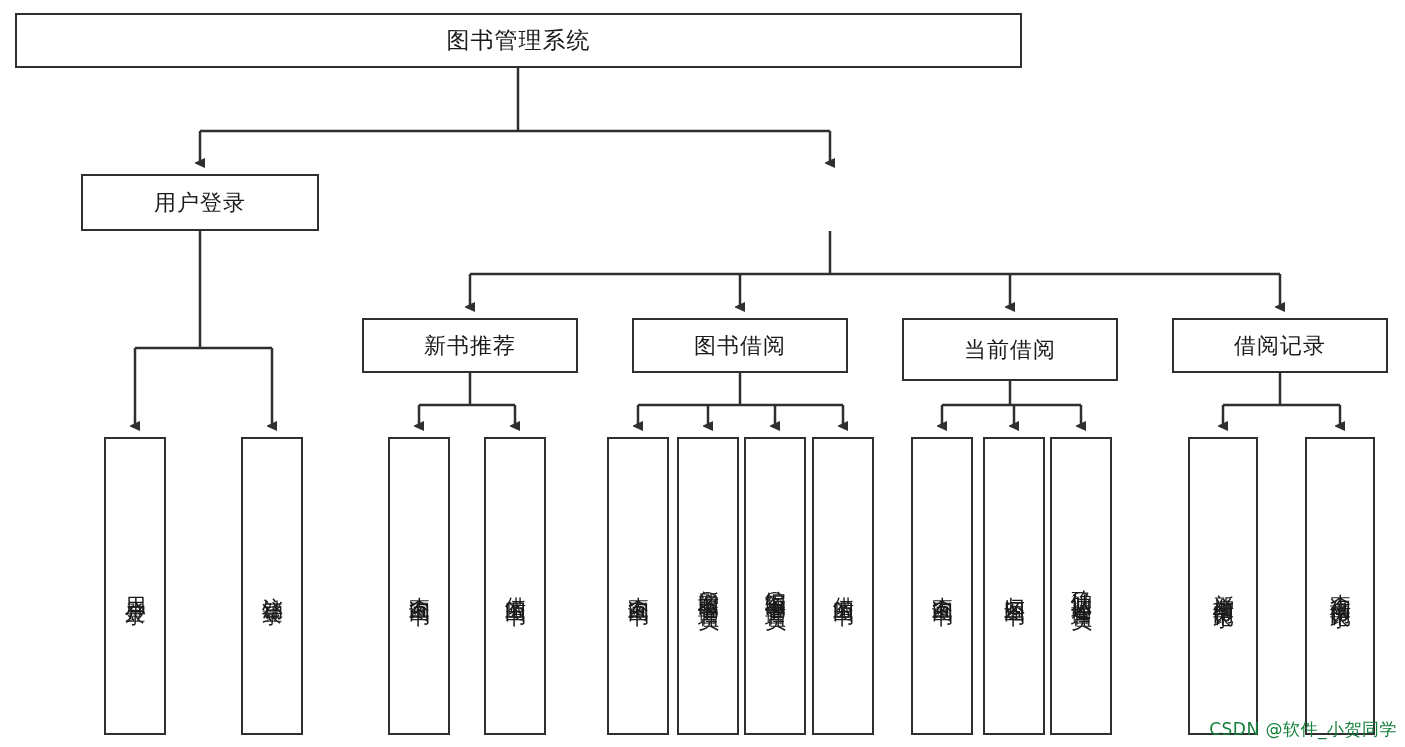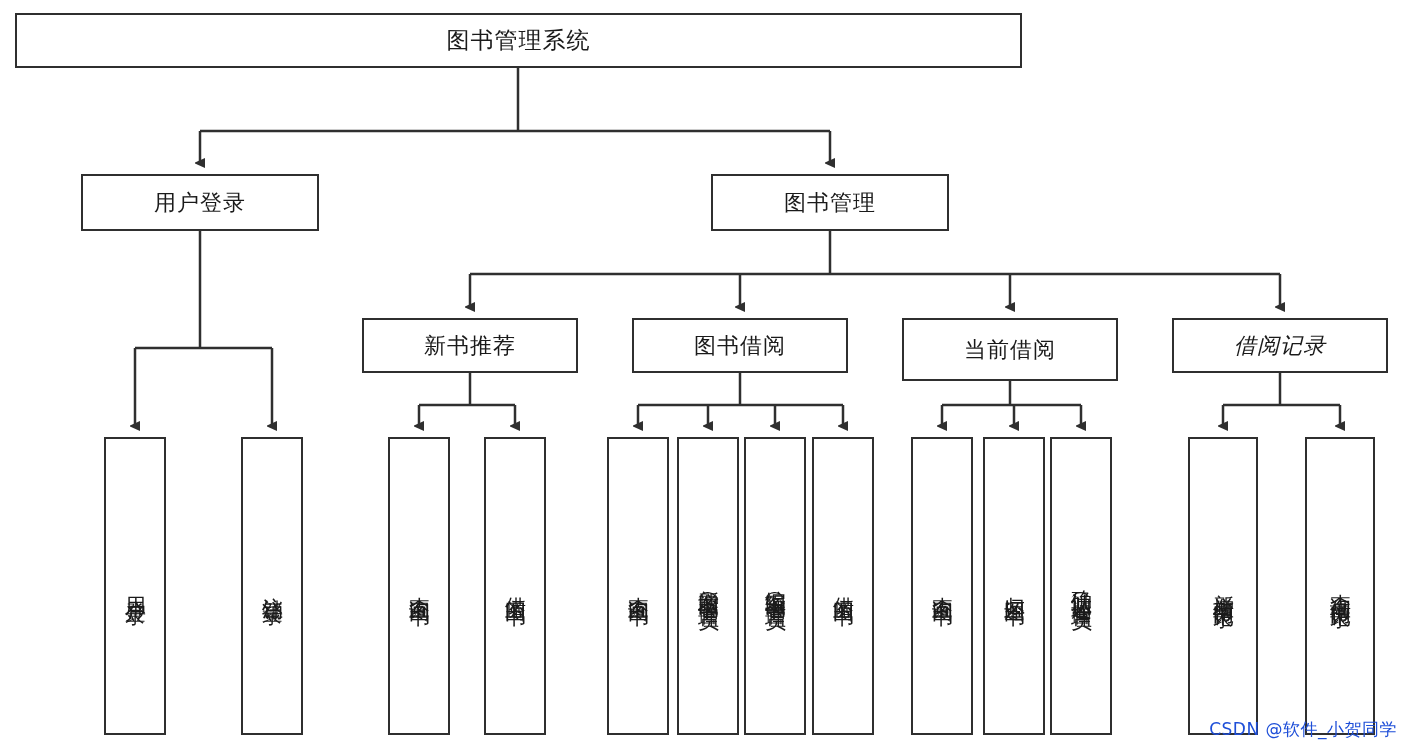--- a/index.html
+++ b/index.html
@@ -54,21 +54,21 @@
     white-space: nowrap;
   }
   .node.root {
     font-size: 23px;
   }
   #watermark {
     position: absolute;
     right: 8px;
     bottom: 6px;
     font-size: 17px;
-    color: #1d4ed8;
+    color: #15803d;
     z-index: 5;
     white-space: nowrap;
     letter-spacing: 0.5px;
   }
 </style>
 </head>
 <body>
 
 <div id="canvas">
 
@@ -115,34 +115,31 @@
       </g>
   </svg>
 
   <div class="node horiz root" id="node-root" style="left: 15px; top: 13px; width: 1007px; height: 55px;">
     <span class="txt">图书管理系统</span>
   </div>
 
   <div class="node horiz" id="node-l1-0" style="left: 81px; top: 174px; width: 238px; height: 57px;">
     <span class="txt">用户登录</span>
   </div>
-  <div class="node horiz" id="node-l1-1" style="left: 711px; top: 174px; width: 238px; height: 57px;">
-    <span class="txt">图书管理</span>
-  </div>
 
   <div class="node horiz" id="node-l2-1" style="left: 632px; top: 318px; width: 216px; height: 55px;">
     <span class="txt">图书借阅</span>
   </div>
   <div class="node horiz" id="node-l2-0" style="left: 362px; top: 318px; width: 216px; height: 55px;">
     <span class="txt">新书推荐</span>
   </div>
   <div class="node horiz" id="node-l2-2" style="left: 902px; top: 318px; width: 216px; height: 63px;">
     <span class="txt">当前借阅</span>
   </div>
-  <div class="node horiz" id="node-l2-3" style="left: 1172px; top: 318px; width: 216px; height: 55px; font-style: italic;">
+  <div class="node horiz" id="node-l2-3" style="left: 1172px; top: 318px; width: 216px; height: 55px;">
     <span class="txt">借阅记录</span>
   </div>
 
   <div class="node vert" id="node-leaf-0" style="left: 104px; top: 437px; width: 62px; height: 298px;">
     <span class="txt">用户登录</span>
   </div>
   <div class="node vert" id="node-leaf-1" style="left: 241px; top: 437px; width: 62px; height: 298px;">
     <span class="txt">注销登录</span>
   </div>
   <div class="node vert" id="node-leaf-2" style="left: 388px; top: 437px; width: 62px; height: 298px;">

